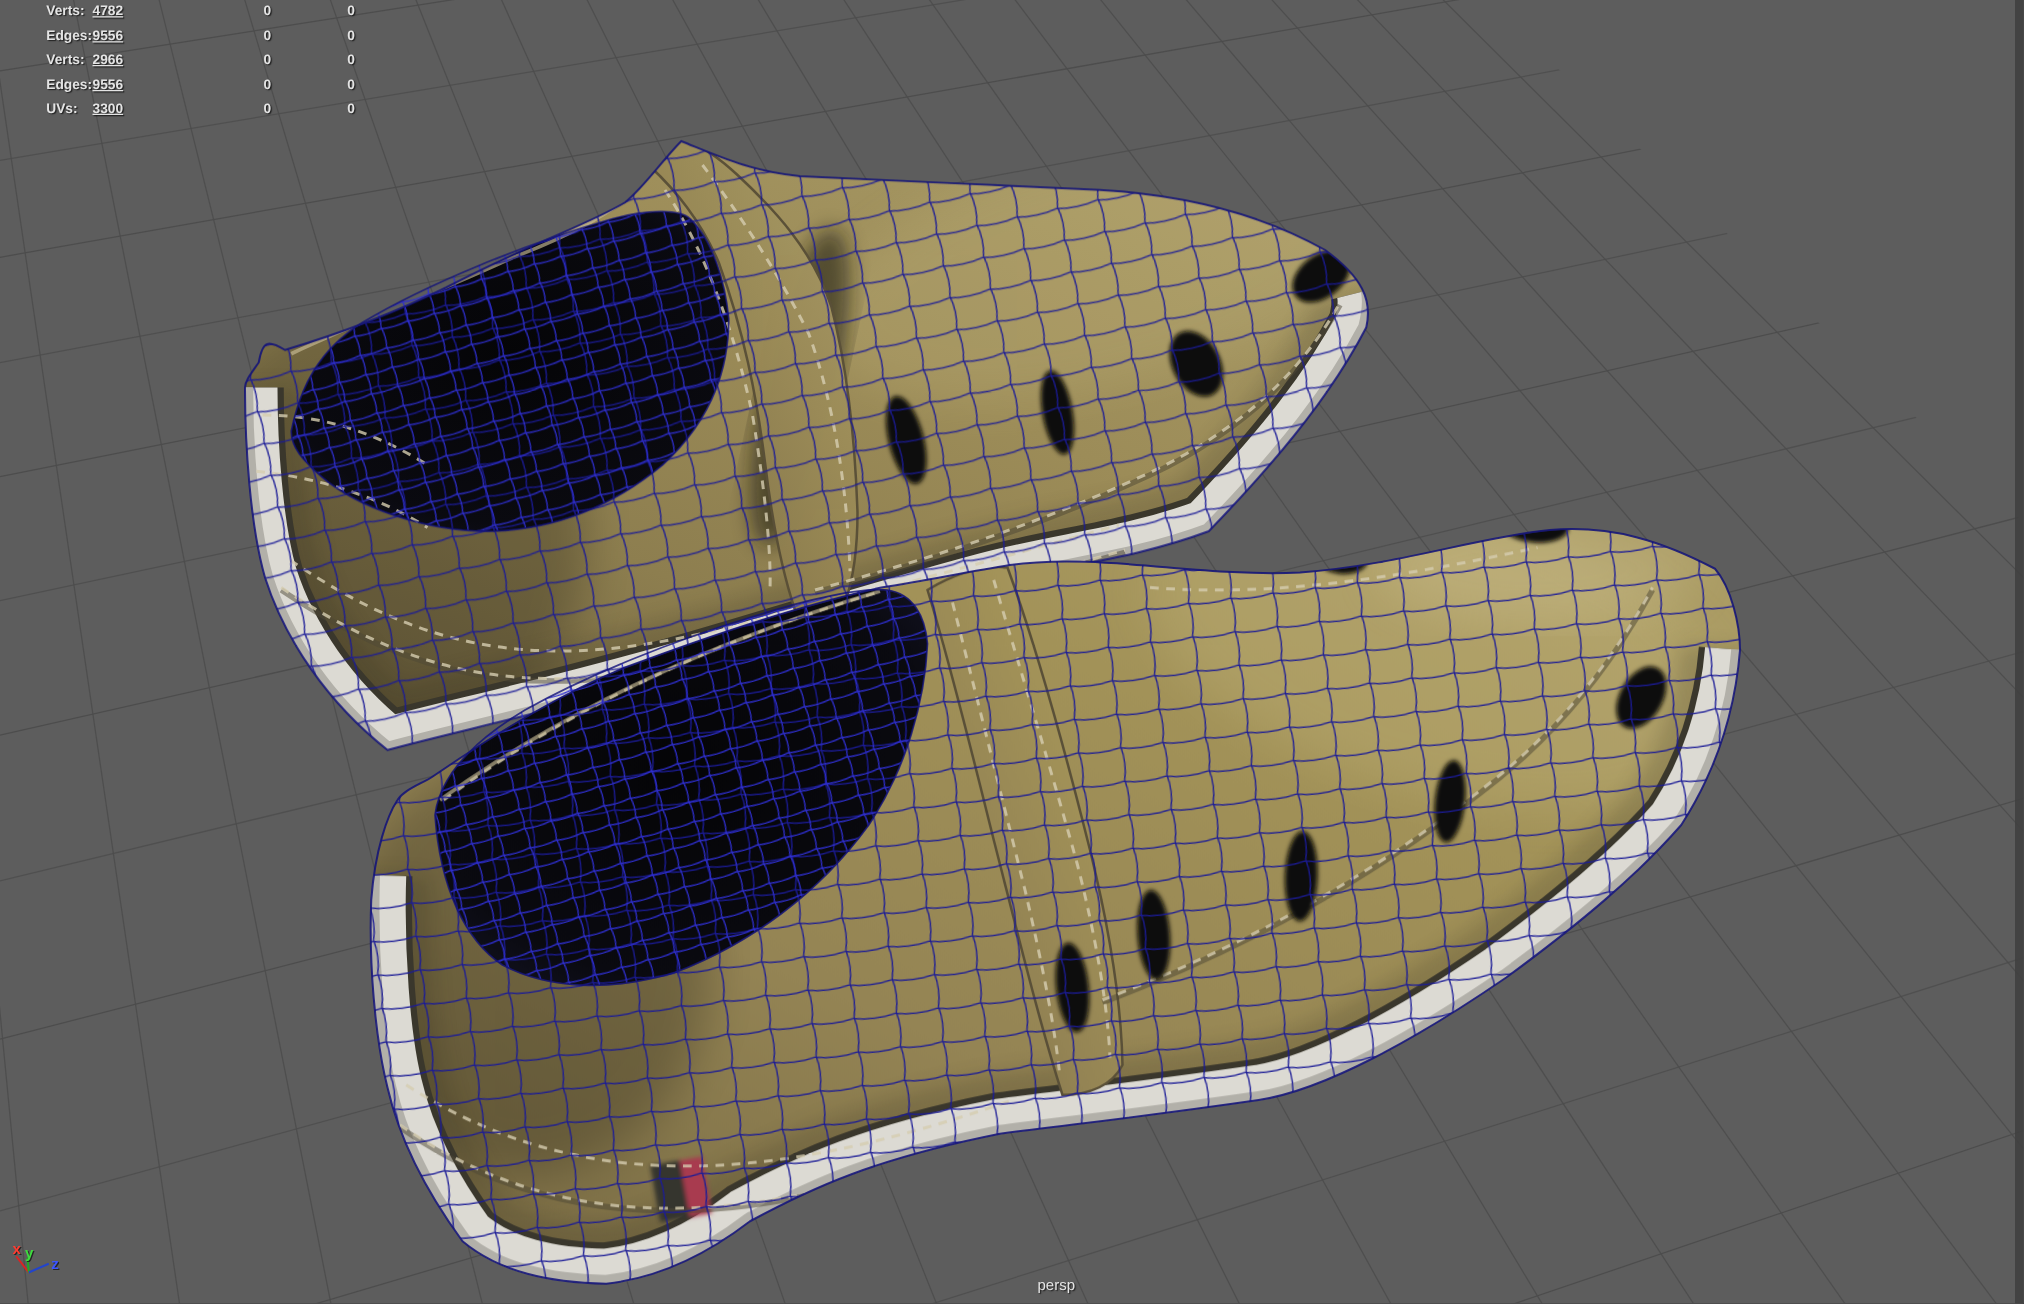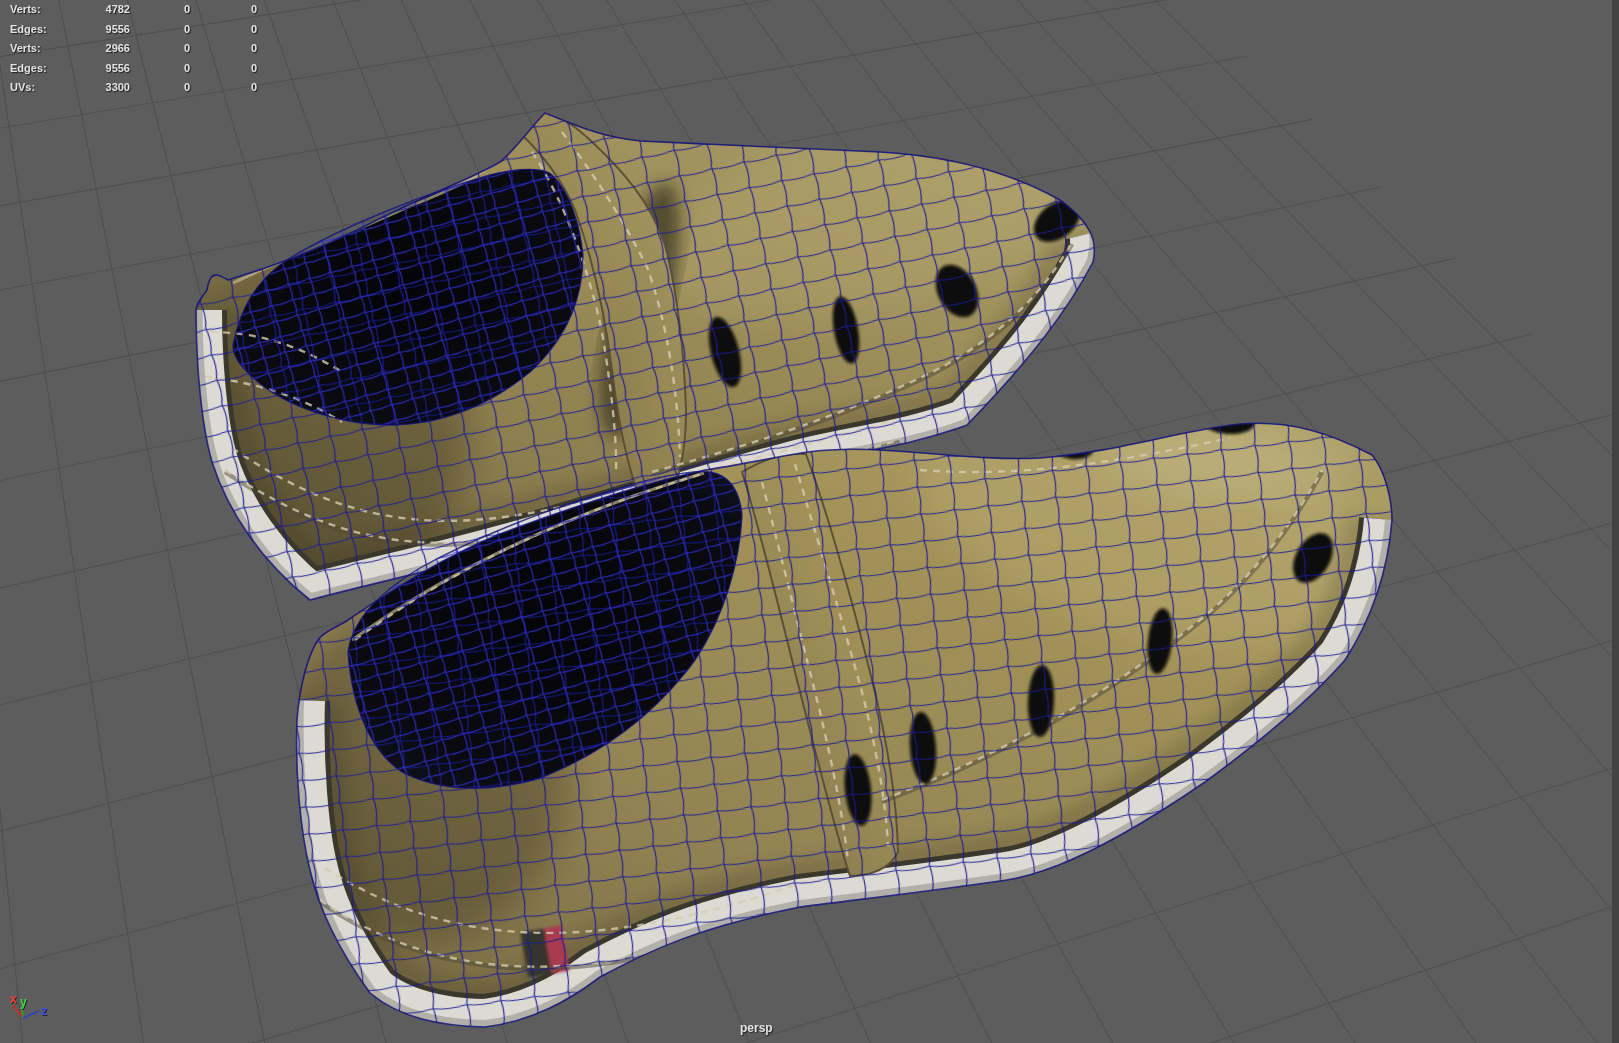--- a/index.html
+++ b/index.html
@@ -10,27 +10,27 @@
   .wf{fill:none;stroke:var(--wire,#1b1b96);stroke-width:1.2;opacity:.9;}
   .wfin{fill:none;stroke:var(--wire_bright,#2e2ecf);stroke-width:1.1;opacity:.95;}
   .edge{fill:none;stroke:var(--wire_dark,#12127a);}
   .stitch{fill:none;stroke:var(--stitch,#d6cdb0);stroke-width:2.4;stroke-dasharray:7 6;opacity:.8;}
   .stitchu{fill:none;stroke:#4e4836;stroke-width:4.5;opacity:.5;}
   .rim{fill:none;stroke:#c9bd96;stroke-width:3;opacity:.65;}
   .hole{fill:#0c0b07;}
   
   #hud{position:absolute;left:0;top:0;width:280px;color:var(--hud_text,#e4e4e4);
        font-size:11px;font-weight:bold;text-shadow:1px 1px 1px rgba(0,0,0,.7);}
-  .hud-row{position:relative;height:19.5px;line-height:19.5px;}
+  .hud-row{position:relative;height:19.5px;line-height:19.5px;margin-left:27px;}
   .hud-label{position:absolute;left:10px;}
-  .hud-c1{position:absolute;left:60px;width:70px;text-align:right;}
+  .hud-c1{position:absolute;left:47px;width:70px;text-decoration:underline;}
   .hud-c2{position:absolute;left:140px;width:50px;text-align:right;}
   .hud-c3{position:absolute;left:205px;width:52px;text-align:right;}
-  #persp-label{position:absolute;left:740px;top:1021px;width:120px;text-align:left;
-       color:var(--hud_text,#e4e4e4);font-size:12px;font-weight:bold;text-shadow:1px 1px 1px rgba(0,0,0,.7);}
+  #persp-label{position:absolute;left:740px;top:1021px;width:120px;text-align:right;
+       color:var(--hud_text,#e4e4e4);font-size:12px;font-weight:normal;text-shadow:1px 1px 1px rgba(0,0,0,.7);}
   #axis-gizmo{position:absolute;left:0px;top:985px;}
   #axis-gizmo text{font-size:12px;font-weight:bold;text-shadow:1px 1px 0 rgba(0,0,0,.6);}
   .ax-x{fill:var(--axis_x,#ff3b30);} .ax-y{fill:var(--axis_y,#3ddc3d);} .ax-z{fill:var(--axis_z,#3b55ff);}
 </style>
 </head>
 <body>
 
 <div id="viewport">
 
   <svg id="scene" width="1619" height="1043" viewBox="0 0 1619 1043">

